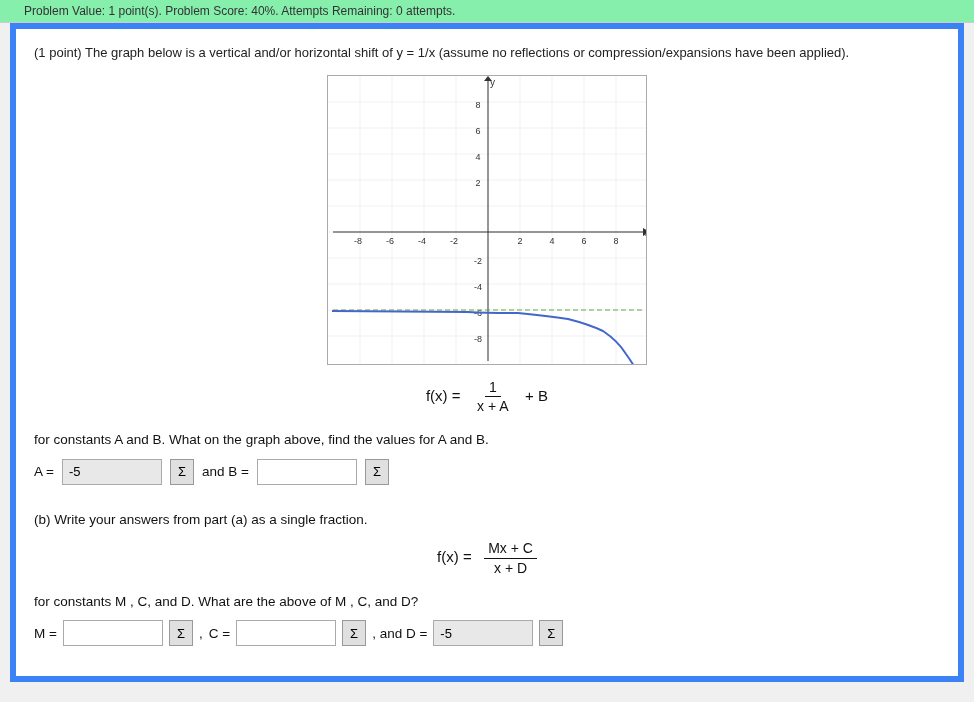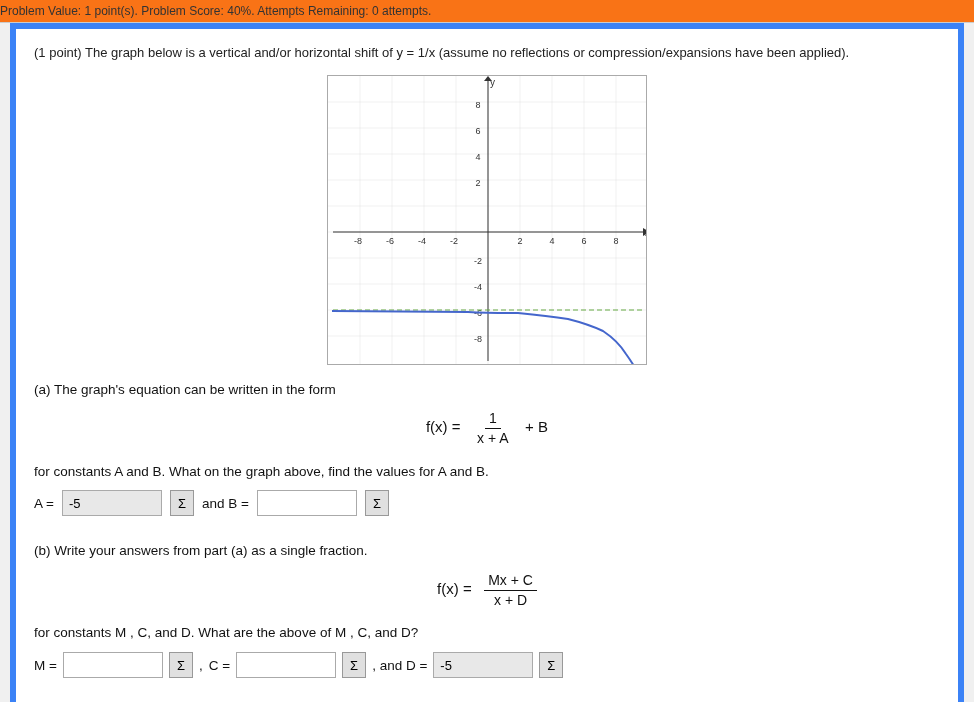--- a/index.html
+++ b/index.html
@@ -10,23 +10,23 @@
       color: #111;
     }
     .page-container {
       background: #f0f0f0;
       max-width: 974px;
       margin: 0 auto;
       min-height: 702px;
       padding: 0;
     }
     .top-bar {
-      background: #f97316;
+      background: #86efac;
       border-bottom: 1px solid #ccc;
-      padding: 4px 0;
+      padding: 4px 24px;
       font-size: 12px;
       color: #333;
     }
     .content-area {
       background: #fff;
       margin: 0 10px;
       padding: 14px 18px 20px 18px;
       border: 6px solid #3b82f6;
     }
     .problem-intro {
@@ -189,23 +189,20 @@
           <line x1="5" y1="234" x2="315" y2="234" stroke="#66aa44" stroke-width="1" stroke-dasharray="5,3"></line>
 
           <path d="M 4,235 Q 100,236 140,236 Q 160,237 190,237 Q 220,240 240,243 Q 260,248 275,255 Q 290,265 298,278 Q 303,285 306,290" fill="none" stroke="#4466cc" stroke-width="2"></path>
 
           <path d="M 321,0 Q 322,30 323,60 Q 324,85 326,104 Q 330,155 336,185 Q 344,208 352,218 Q 360,224 376,228 Q 400,231 440,233" fill="none" stroke="#4466cc" stroke-width="2"></path>
 
         </svg>
       </div>
     </div>
 
-    <div class="part-label">
-      <span>(a) The graph's equation can be written in the form</span>
-    </div>
 
     <div class="equation-display">
       <span>f(x) =</span>
       &nbsp;
       <span class="fraction">
         <span class="numer">1</span>
         <span class="denom">x + A</span>
       </span>
       &nbsp;
       <span>+ B</span>

